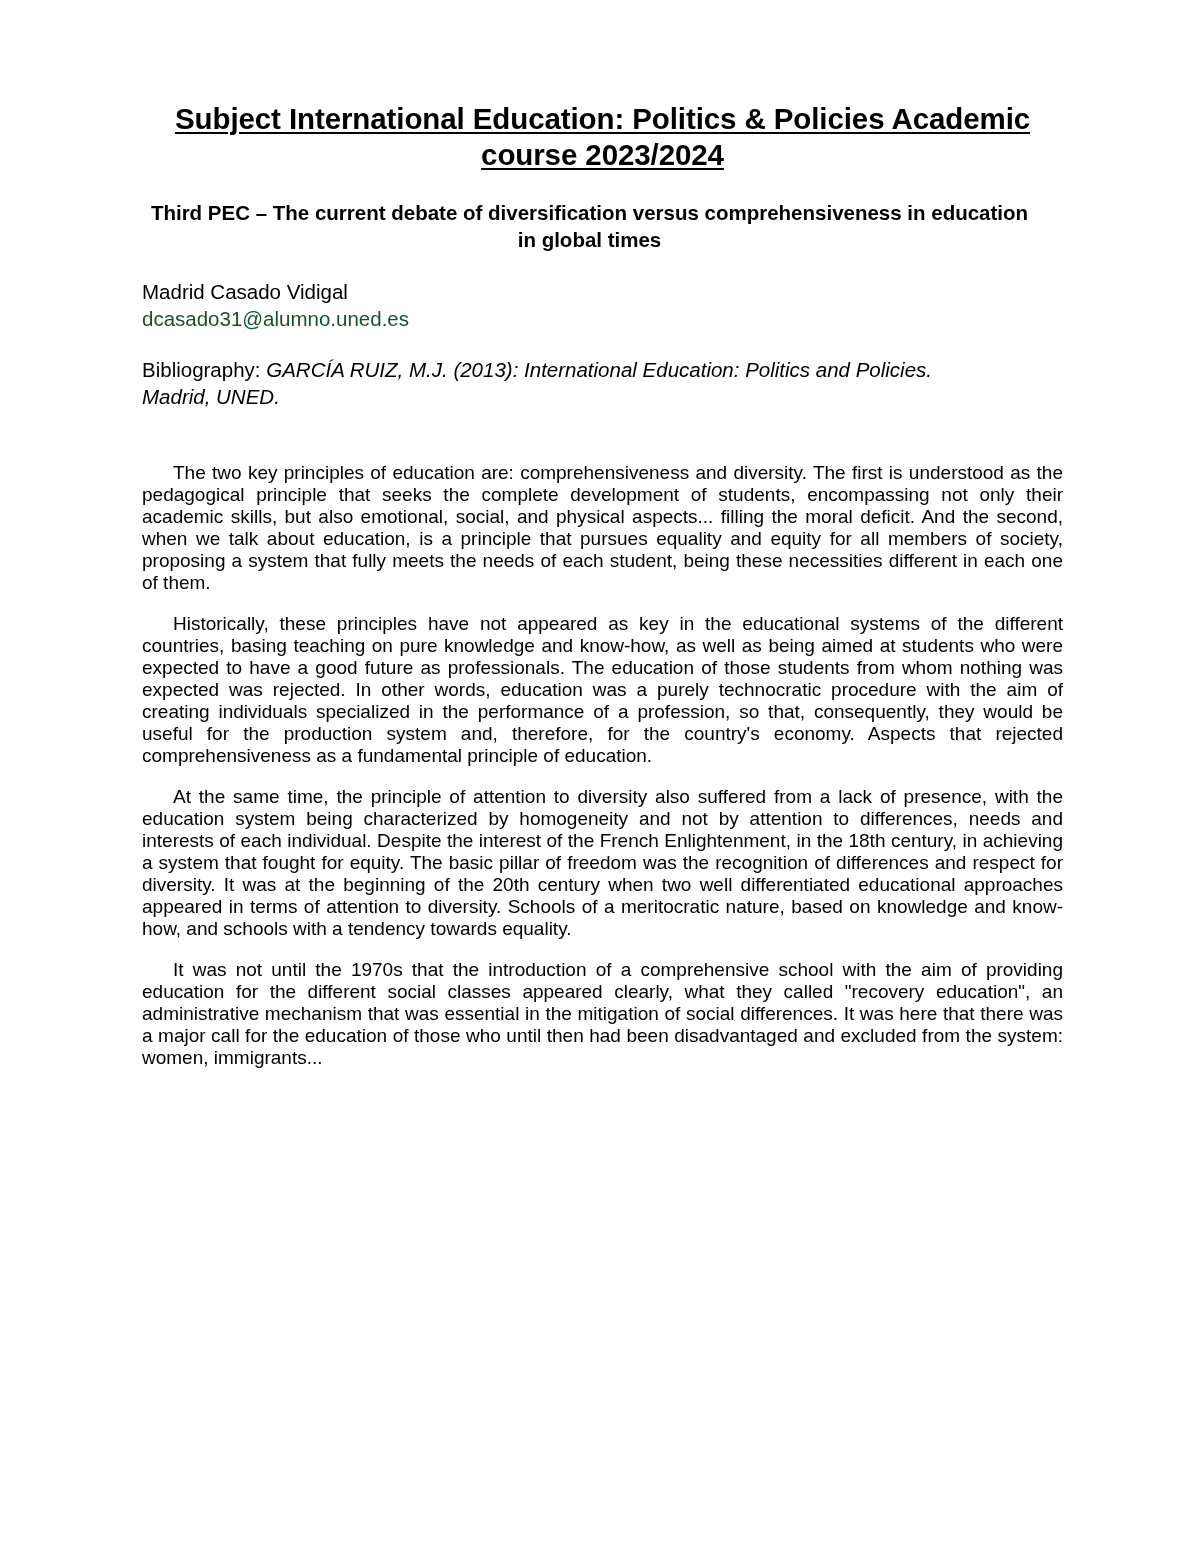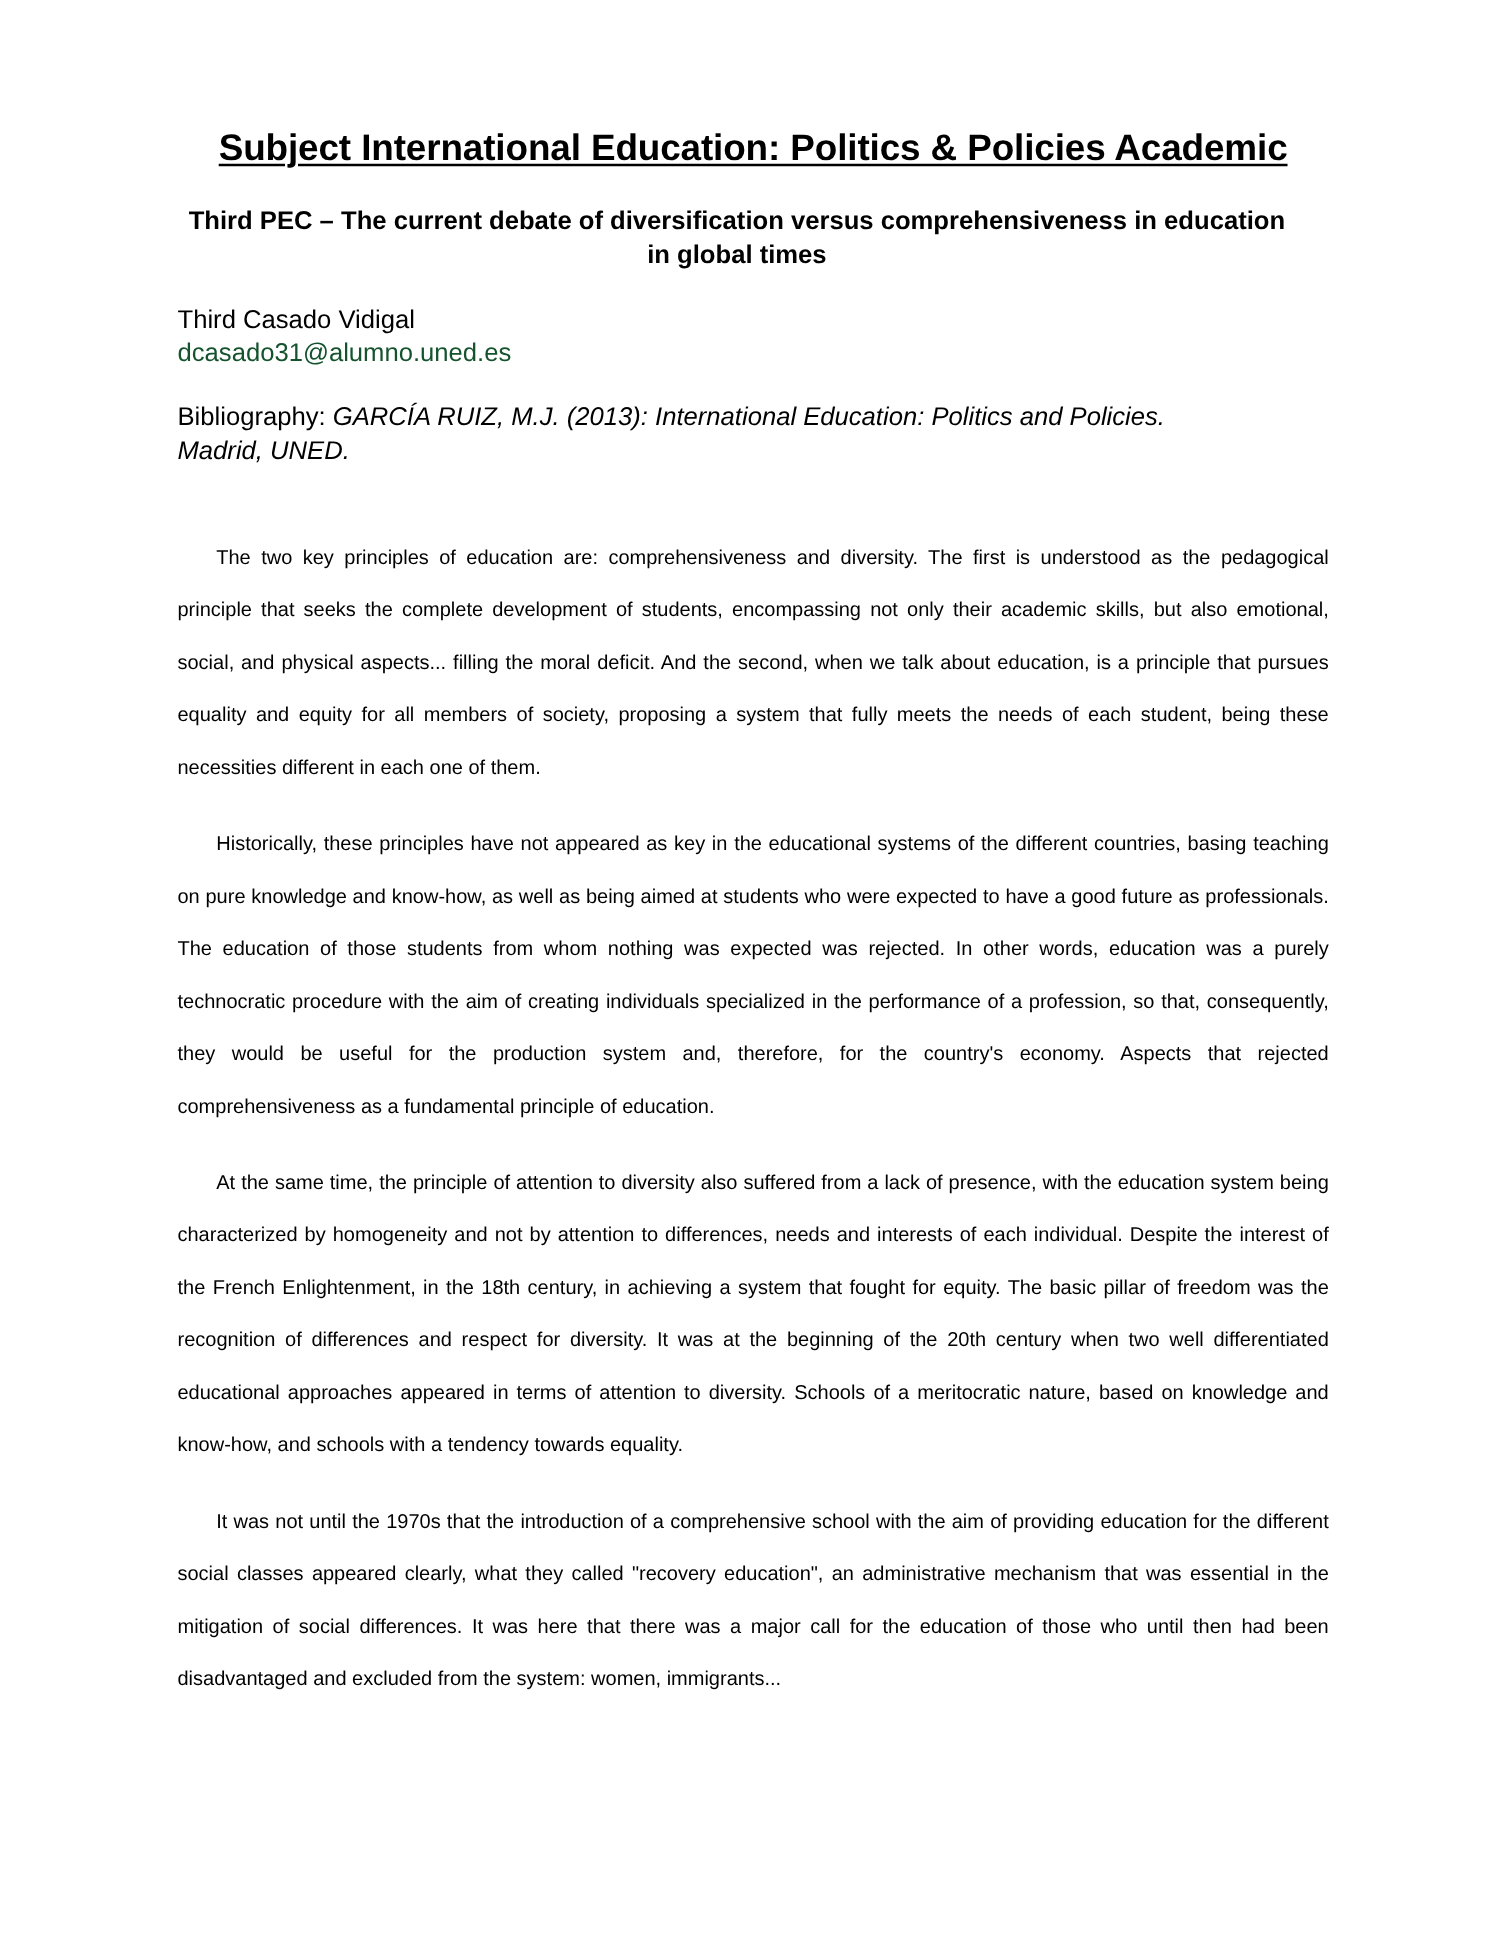--- a/index.html
+++ b/index.html
@@ -86,47 +86,48 @@
   .bib-label {
     font-style: normal;
     text-align: right;
   }
   .bib-citation {
     font-style: italic;
   }
 
   
   .body-text {
-    font-size: 16px;
-    line-height: 42px;
+    font-size: 19px;
+    line-height: 22px;
     text-align: justify;
     text-justify: inter-word;
   }
   .body-text p {
     margin: 0 0 19px 0;
     text-indent: 31px;
   }
   .body-text p:last-child {
     margin-bottom: 0;
   }
 </style>
 </head>
 <body>
 
 <div class="page">
   <div class="doc-body">
 
     <h1 class="doc-title">
       <span class="title-row"><span class="tline">Subject International Education: Politics &amp; Policies Academic</span></span>
+      <span class="title-row"><span class="tline">course 2023/2024</span></span>
     </h1>
 
     <h2 class="doc-subtitle">Third PEC – The current debate of diversification versus comprehensiveness in education in global times</h2>
 
     <div class="author-block">
-      <span class="author-name">Third Casado Vidigal</span>
+      <span class="author-name">Madrid Casado Vidigal</span>
       <span class="author-email">dcasado31@alumno.uned.es</span>
     </div>
 
     <div class="bibliography">
       <span class="bib-label">Bibliography:</span>
       <span class="bib-citation">GARCÍA RUIZ, M.J. (2013): International Education: Politics and Policies. Madrid, UNED.</span>
     </div>
 
     <div class="body-text">
       <p>The two key principles of education are: comprehensiveness and diversity.  The first is understood as the pedagogical principle that seeks the complete development of students, encompassing not only their academic skills, but also emotional, social, and physical aspects... filling the moral deficit. And the second, when we talk about education, is a principle that pursues equality and equity for all members of society, proposing a system that fully meets the needs of each student, being these necessities different in each one of them.</p>

